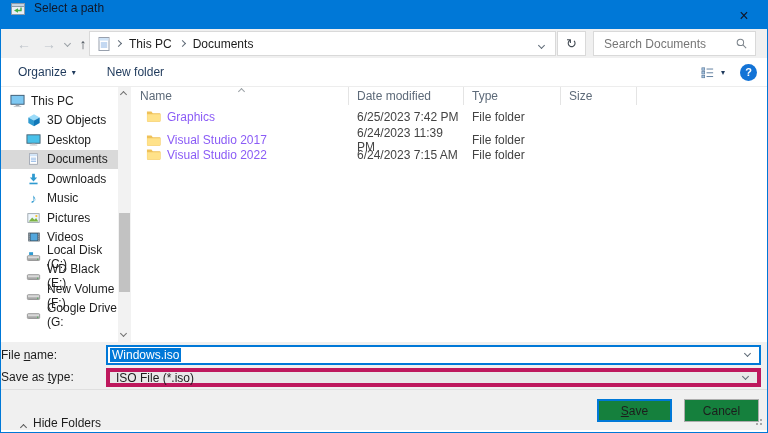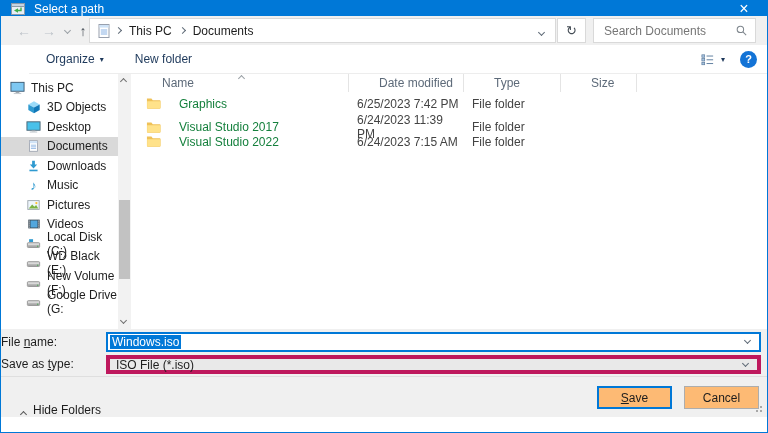--- a/index.html
+++ b/index.html
@@ -1,20 +1,20 @@
 <!DOCTYPE html>
 <html><head>
 <meta charset="utf-8">
 <style>
   * { box-sizing: border-box; }
   body { margin:0; font-family:"Liberation Sans", sans-serif; font-size:12px; color:#1d1d1d; }
   .window { position:relative; width:768px; height:433px; border:1px solid #0078d7; background:#fff; overflow:hidden; }
 
   
-  .titlebar { height:15px; background:#0078d7; display:flex; align-items:center; color:#ffffff; }
+  .titlebar { height:28px; background:#0078d7; display:flex; align-items:flex-start; color:#0f172a; }
   .title-icon { margin-left:9px; width:16px; height:16px; flex:none; }
   .title-text { margin-left:8px; }
   .close-btn { margin-left:auto; width:46px; height:30px; display:flex; align-items:center; justify-content:center; font-size:16px; cursor:default; }
 
   
   .navbar { height:29px; background:#f0f0f0; position:relative; }
   .navglyph { position:absolute; top:0; height:29px; display:flex; align-items:center; justify-content:center; font-size:14px; }
   .back { left:10px; width:26px; color:#bdc3c9; }
   .fwd { left:36px; width:24px; color:#bdc3c9; }
   .recent { left:60px; width:12px; }
@@ -28,21 +28,21 @@
   .search input::placeholder { color:#767676; }
   .search svg { margin-left:auto; margin-right:8px; }
 
   
   .chev { display:inline-block; width:5px; height:5px; border-right:1px solid #5f6a77; border-bottom:1px solid #5f6a77; }
   .chev.down { transform:rotate(45deg); }
   .chev.up { transform:rotate(-135deg); }
   .chev.right { transform:rotate(-45deg); }
 
   
-  .toolbar { height:29px; background:#fff; border-bottom:1px solid #ededed; position:relative; display:flex; align-items:center; color:#1e395b;margin-left:28px; }
+  .toolbar { height:29px; background:#fff; border-bottom:1px solid #ededed; position:relative; display:flex; align-items:center; color:#1e395b; }
   .organize { margin-left:17px; display:flex; align-items:center; gap:5px; }
   .caret { font-size:8px; color:#1e395b; }
   .newfolder { margin-left:31px; }
   .view-btn { position:absolute; right:42px; display:flex; align-items:center; gap:6px; }
   .help-btn { position:absolute; right:10px; width:17px; height:17px; border-radius:50%; background:#1373d6; color:#fff; font-weight:bold; font-size:11px; display:flex; align-items:center; justify-content:center; }
 
   
   .main { height:255px; display:flex; background:#fff; overflow:hidden; }
   .sidebar { width:136px; flex:none; position:relative; padding-top:4px; }
   .side-item { height:19.5px; width:117px; display:flex; align-items:center; padding-left:25px; }
@@ -51,44 +51,44 @@
   .sicon { width:15px; height:15px; flex:none; margin-right:6px; display:flex; align-items:center; justify-content:center; }
   .note-glyph { color:#2f9ad0; font-size:13px; }
   .sb-track { position:absolute; top:0; left:117px; width:13px; height:100%; background:#f2f2f2; }
   .sb-thumb { position:absolute; top:126px; left:1px; width:11px; height:79px; background:#c2c2c2; }
   .sb-up { position:absolute; top:5px; left:3px; }
   .sb-down { position:absolute; bottom:6px; left:3px; }
 
   
   .filelist { flex:1; position:relative; }
   .lheader { display:grid; grid-template-columns:212px 115px 97px 76px; height:18px; color:#5d6a79; position:relative; }
-  .lheader .cell { border-right:1px solid #e4e4e4; height:18px; line-height:18px; padding-left:8px;margin-left:22px; }
+  .lheader .cell { border-right:1px solid #e4e4e4; height:18px; line-height:18px; padding-left:8px; }
   .lheader .cell.first { padding-left:3px; }
   .sortmark { position:absolute; left:102px; top:2px; border-color:#9aa0a6; }
   .rows { margin-top:2px; }
   .row { display:grid; grid-template-columns:212px 115px 97px 76px; height:19px; align-items:center; }
-  .row .name { display:flex; align-items:center; padding-left:9px; color:#15803d;gap:12px; }
+  .row .name { display:flex; align-items:center; padding-left:9px; color:#8b5cf6; }
   .row .name svg { margin-right:6px; flex:none; }
   .row .c { padding-left:8px; color:#434343; }
 
   
   .fields { height:47px; background:#f0f0f0; position:relative; }
   .flabel { position:absolute; width:100px; text-align:left; }
   .flabel.l1 { top:3px; line-height:20px; }
   .flabel.l2 { top:26px; line-height:19px; }
   .mn { text-decoration:underline; }
   .fname { position:absolute; left:105px; right:6px; top:3px; height:20px; background:#fff; border:2px solid #0078d7; display:flex; align-items:center; padding-left:2px; }
   .selected-text { background:#0078d7; color:#fff; padding:0 2px; }
   .fname .chev, .ftype .chev { position:absolute; right:9px; top:50%; margin-top:-4px; }
   .ftype { position:absolute; left:105px; right:6px; top:26px; height:19px; background:#e9e9e9; border:4px solid #be185d; display:flex; align-items:center; padding-left:6px; }
 
   
   .footer { height:41px; background:#f0f0f0; border-top:1px solid #dfdfdf; position:relative; }
   .hide-folders { position:absolute; left:20px; top:0; height:40px; display:flex; align-items:flex-end; gap:7px; }
-  .btn { position:absolute; top:9px; height:23px; background:#fdba74; display:flex; align-items:center; justify-content:center; }
+  .btn { position:absolute; top:9px; height:23px; background:#15803d; display:flex; align-items:center; justify-content:center; }
   .btn.save { right:95px; width:75px; border:2px solid #0078d7; }
   .btn.cancel { right:8px; width:75px; border:1px solid #adadad; }
   .grip { position:absolute; right:5px; bottom:5px; width:2px; height:2px; background:#a8a8a8; box-shadow:-4px 0 0 #a8a8a8, 0 -4px 0 #a8a8a8; }
 </style>
 </head>
 <body>
 
 <div class="window">
 
   <div class="titlebar">

